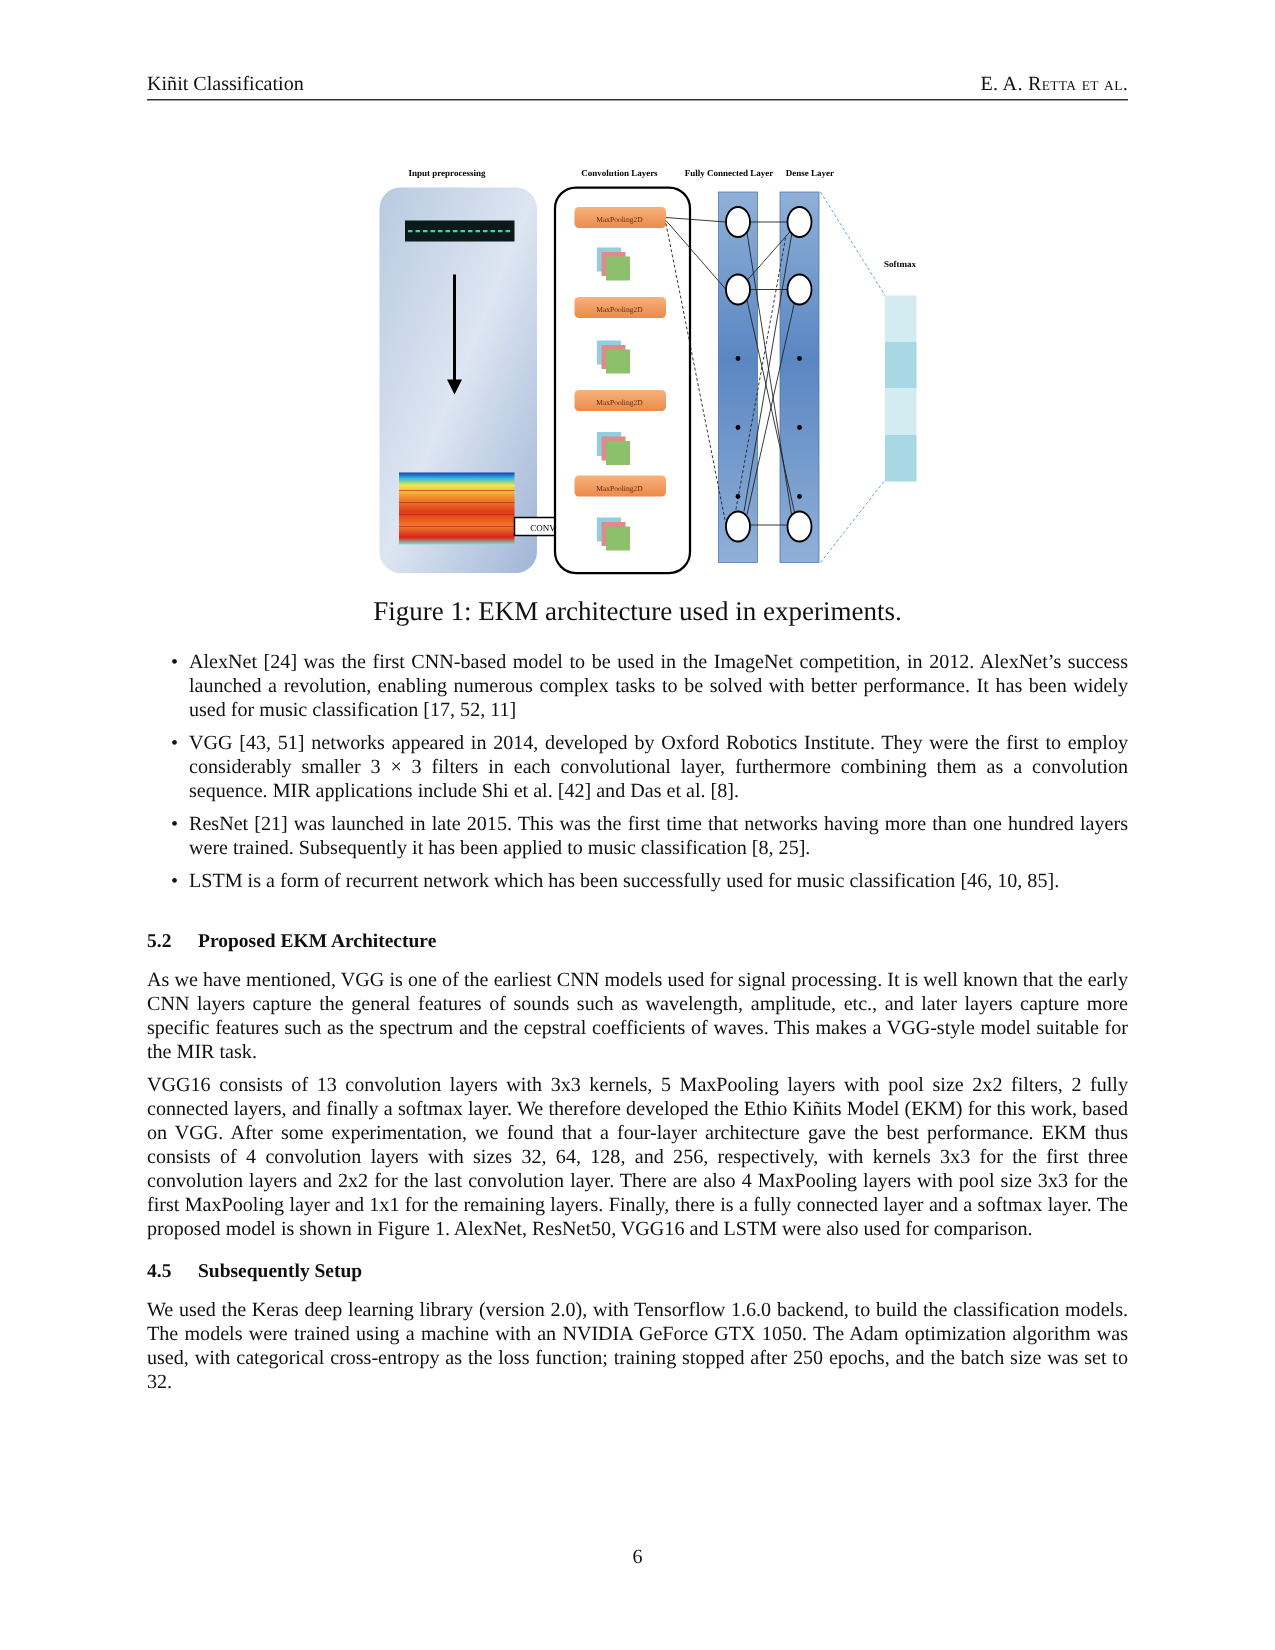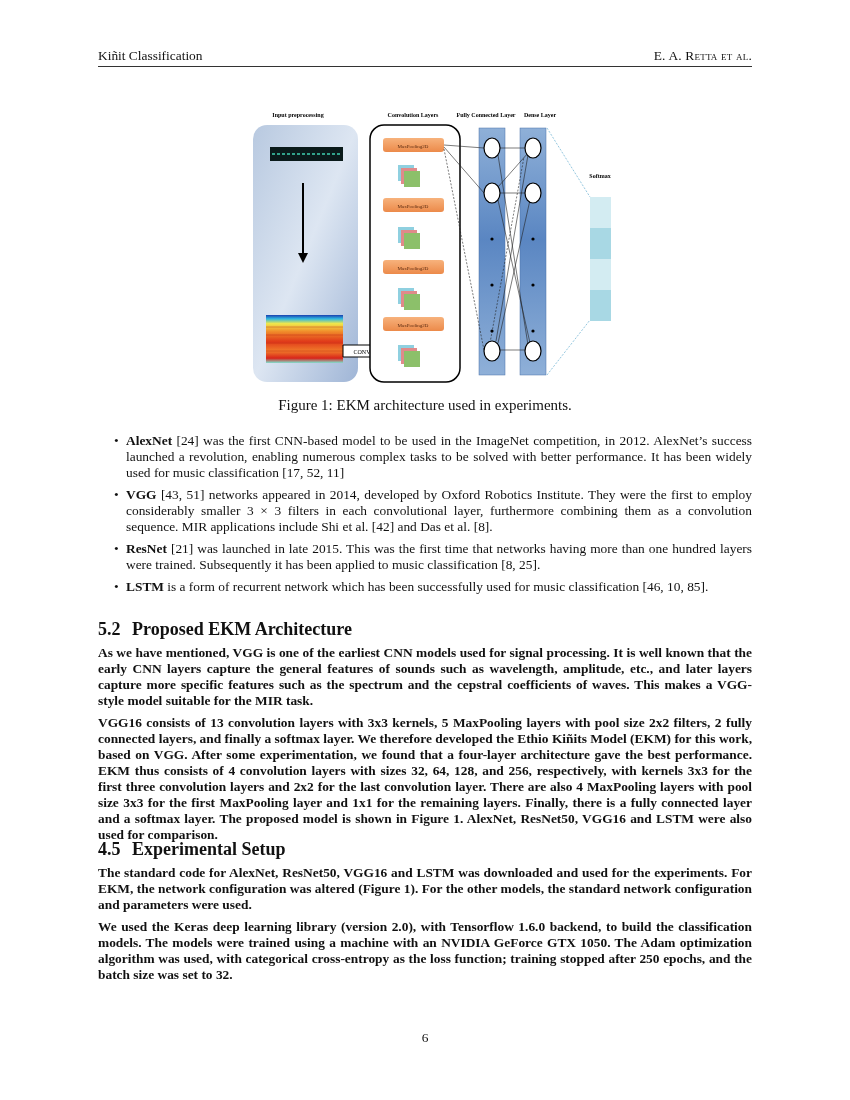--- a/index.html
+++ b/index.html
@@ -2,29 +2,29 @@
 <html><head>
 <meta charset="utf-8">
 <style>
   html, body { margin: 0; padding: 0; background: #ffffff; }
   body { width: 850px; height: 1100px; position: relative; font-family: "Liberation Serif", serif; color: #111; overflow: hidden; }
   .header { position: absolute; left: 98px; top: 46px; width: 654px; height: 20px; border-bottom: 1px solid #333; font-size: 13.4px; }
   .header .title { position: absolute; left: 0; right: 0; text-align: left; top: 2px; }
   .header .author { position: absolute; right: 0; top: 2px; font-variant: small-caps; letter-spacing: 0.2px; }
   .figure { position: absolute; left: 250px; top: 105px; width: 370px; height: 285px; }
   .figure svg { width: 370px; height: 285px; display: block; }
-  .caption { position: absolute; left: 98px; width: 654px; top: 397px; text-align: center; font-size: 15px; }
+  .caption { position: absolute; left: 98px; width: 654px; top: 397px; text-align: center; font-size: 18px; }
   .body { position: absolute; left: 98px; width: 654px; font-size: 13.4px; line-height: 16px; text-align: justify; }
   .bullets { top: 433px; }
   .bullet { position: relative; padding-left: 28px; margin-bottom: 6px; }
   .bullet .dot { position: absolute; left: 38px; margin-left: -22px; top: 0; }
-  .bullet b { font-weight: bold; }
-  .section { font-weight: bold; font-size: 18px; position: absolute; left: 98px; }
+  .bullet b { font-weight: normal; }
+  .section { font-weight: bold; font-size: 13px; position: absolute; left: 98px; }
   .section .num { display: inline-block; width: 34px; }
-  .para { margin: 0 0 6px 0; font-weight: bold; }
+  .para { margin: 0 0 6px 0; }
   .pagenum { position: absolute; left: 0; width: 850px; text-align: center; top: 1030px; font-size: 13.4px; }
 </style>
 </head>
 <body>
 
 <div class="header">
   <span class="title">Kiñit Classification</span>
   <span class="author">E. A. Retta et al.</span>
 </div>
 
@@ -168,20 +168,19 @@
 
 <div class="section" style="top:619px;">
   <span class="num">5.2</span><span>Proposed EKM Architecture</span>
 </div>
 <div class="body" style="top:645px;">
   <p class="para">As we have mentioned, VGG is one of the earliest CNN models used for signal processing. It is well known that the early CNN layers capture the general features of sounds such as wavelength, amplitude, etc., and later layers capture more specific features such as the spectrum and the cepstral coefficients of waves. This makes a VGG-style model suitable for the MIR task.</p>
   <p class="para">VGG16 consists of 13 convolution layers with 3x3 kernels, 5 MaxPooling layers with pool size 2x2 filters, 2 fully connected layers, and finally a softmax layer. We therefore developed the Ethio Kiñits Model (EKM) for this work, based on VGG. After some experimentation, we found that a four-layer architecture gave the best performance. EKM thus consists of 4 convolution layers with sizes 32, 64, 128, and 256, respectively, with kernels 3x3 for the first three convolution layers and 2x2 for the last convolution layer. There are also 4 MaxPooling layers with pool size 3x3 for the first MaxPooling layer and 1x1 for the remaining layers. Finally, there is a fully connected layer and a softmax layer. The proposed model is shown in Figure 1. AlexNet, ResNet50, VGG16 and LSTM were also used for comparison.</p>
 </div>
 
 <div class="section" style="top:839px;">
-  <span class="num">4.5</span><span>Experimental Setup</span>
+  <span class="num">4.5</span><span>Subsequently Setup</span>
 </div>
 <div class="body" style="top:865px;">
-  <p class="para">The standard code for AlexNet, ResNet50, VGG16 and LSTM was downloaded and used for the experiments. For EKM, the network configuration was altered (Figure 1). For the other models, the standard network configuration and parameters were used.</p>
   <p class="para">We used the Keras deep learning library (version 2.0), with Tensorflow 1.6.0 backend, to build the classification models. The models were trained using a machine with an NVIDIA GeForce GTX 1050. The Adam optimization algorithm was used, with categorical cross-entropy as the loss function; training stopped after 250 epochs, and the batch size was set to 32.</p>
 </div>
 
 <div class="pagenum">6</div>
 
 </body></html>

